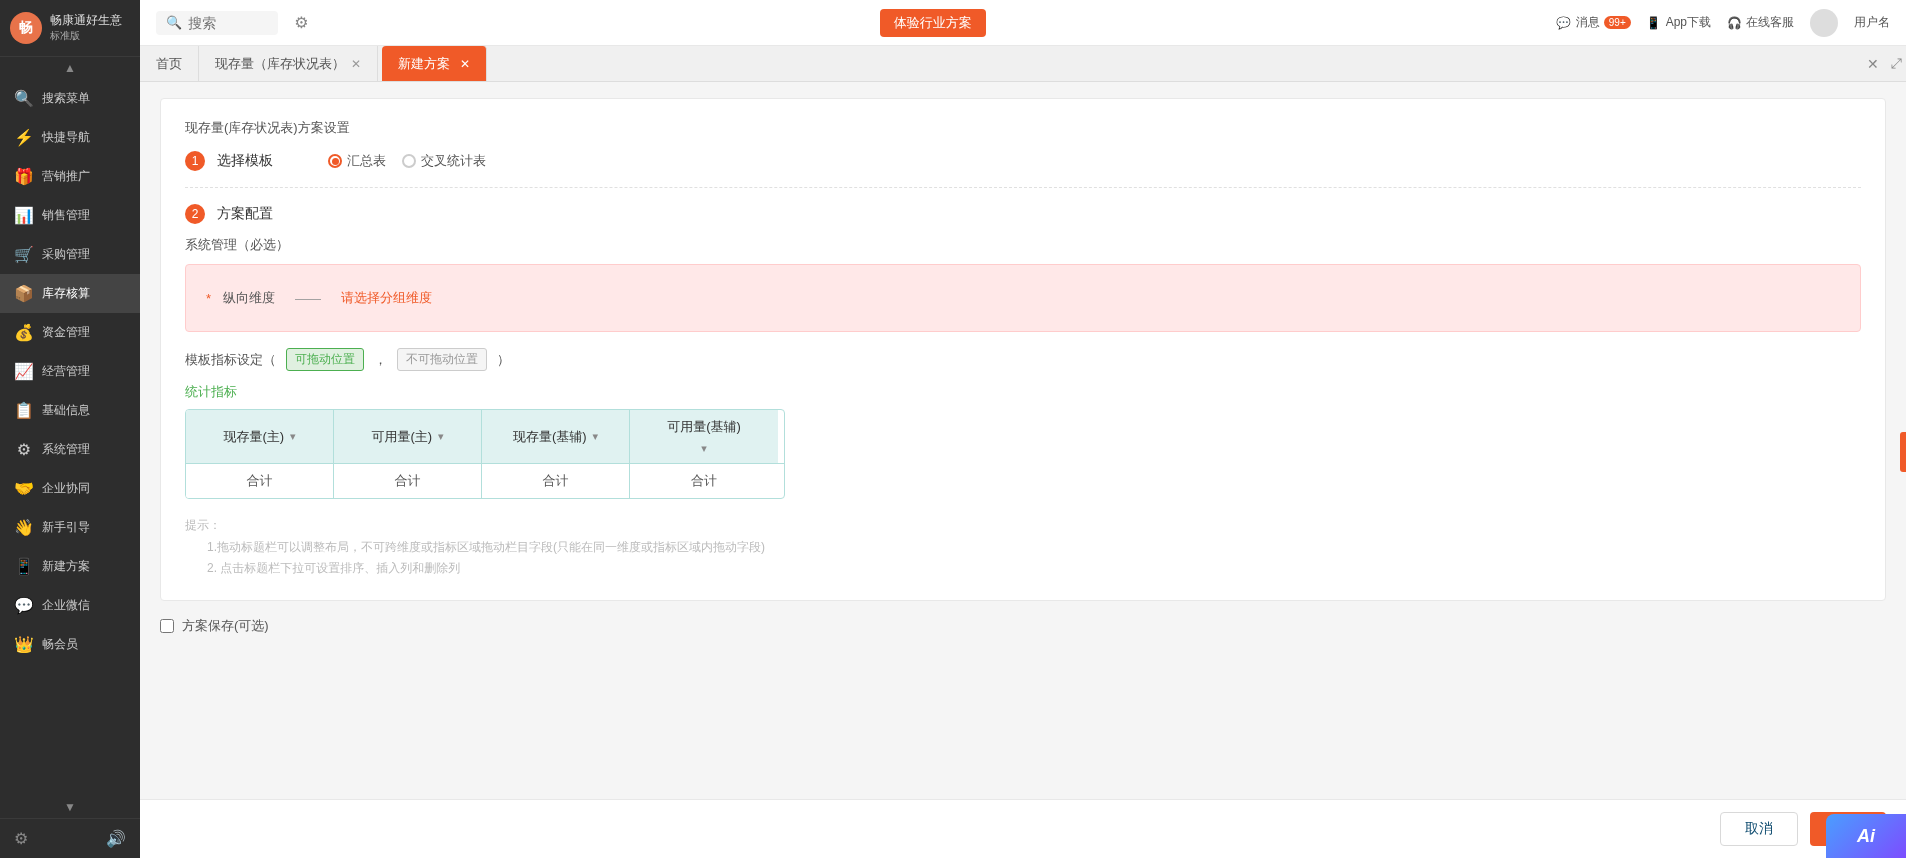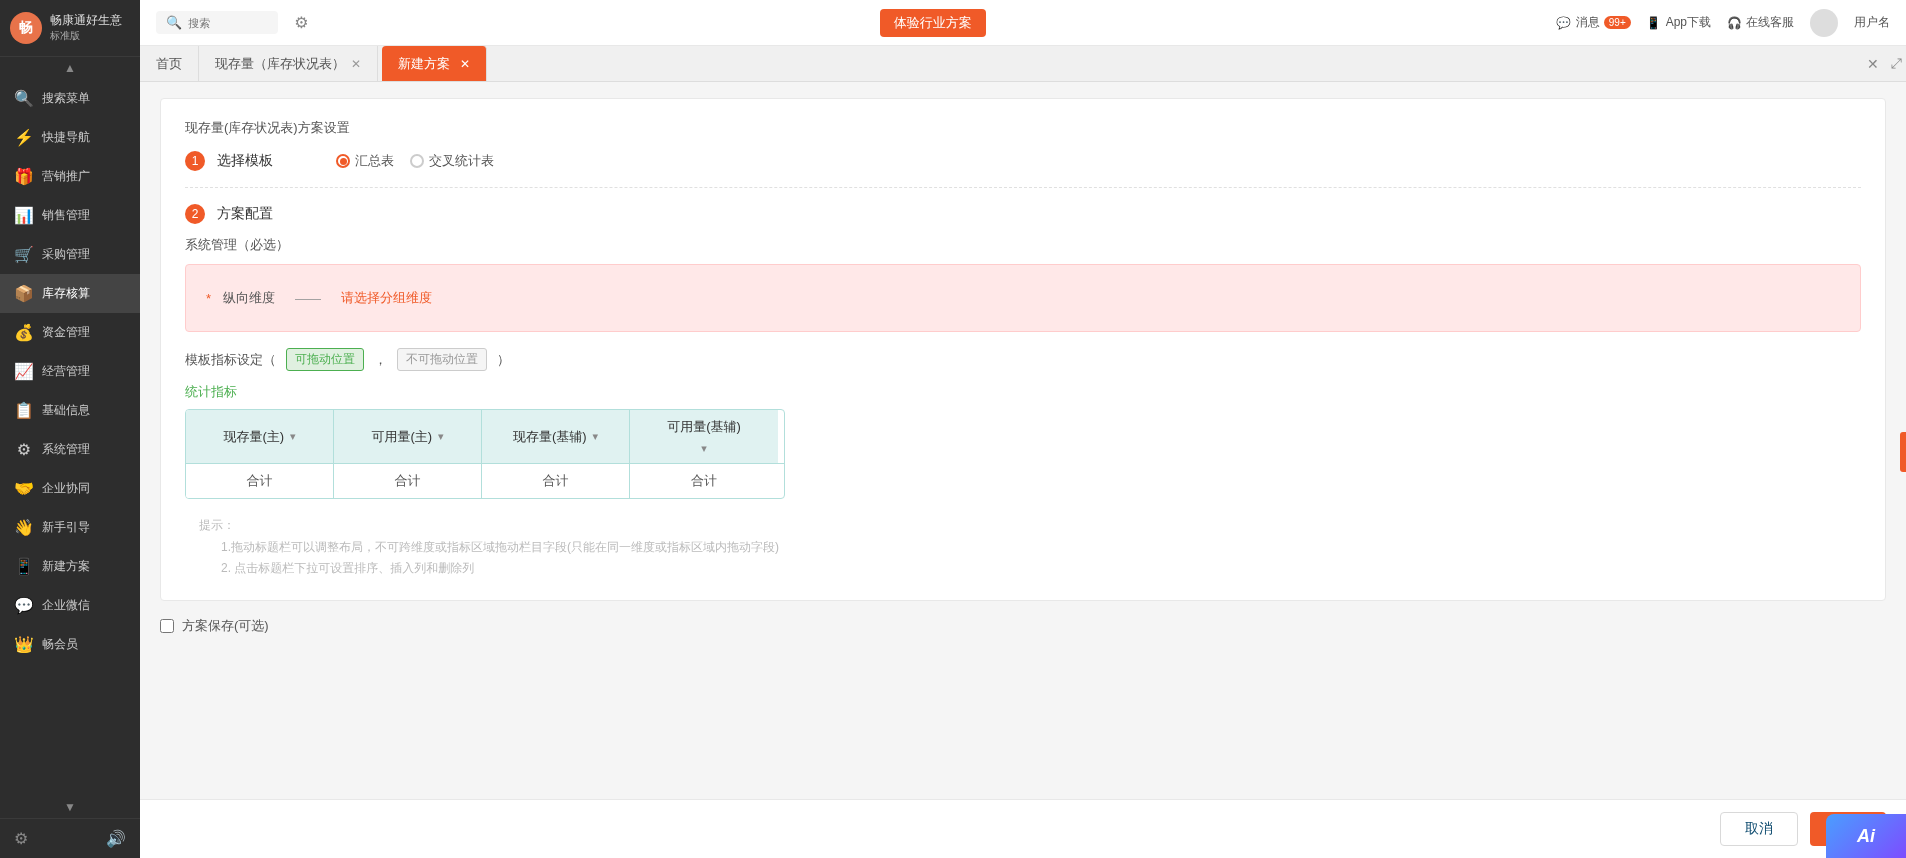--- a/index.html
+++ b/index.html
@@ -67,21 +67,21 @@
       gap: 12px;
       border-bottom: 1px solid #e8e8e8;
       flex-shrink: 0;
     }
     .topbar-search {
       display: flex; align-items: center; gap: 6px;
       background: #f5f5f5; border-radius: 4px; padding: 4px 10px;
       min-width: 120px;
     }
     .topbar-search-input {
-      border: none; background: transparent; outline: none; font-size: 11px; color: #666; width: 80px;
+      border: none; background: transparent; outline: none; font-size: 14px; color: #666; width: 80px;
     }
     .topbar-gear { font-size: 16px; color: #888; cursor: pointer; margin-left: 4px; }
     .topbar-btn {
       background: #f05a28; color: #fff; border: none; border-radius: 4px;
       padding: 5px 14px; font-size: 13px; cursor: pointer; margin-left: auto;
     }
     .topbar-right {
       display: flex; align-items: center; gap: 16px; margin-left: auto;
     }
     .topbar-msg { display: flex; align-items: center; gap: 4px; font-size: 12px; color: #555; cursor: pointer; position: relative; }
@@ -138,21 +138,21 @@
       display: flex; align-items: center; gap: 12px;
       margin-bottom: 16px;
     }
     .step-badge {
       background: #f05a28; color: #fff; border-radius: 50%;
       width: 20px; height: 20px; font-size: 12px;
       display: flex; align-items: center; justify-content: center;
       flex-shrink: 0;
     }
     .step-label { font-size: 14px; color: #333; font-weight: 500; }
-    .radio-group { display: flex; gap: 16px; margin-left: 12px; padding-left: 39px; }
+    .radio-group { display: flex; gap: 16px; margin-left: 4px; padding-left: 39px; }
     .radio-item { display: flex; align-items: center; gap: 5px; font-size: 13px; color: #555; cursor: pointer; }
     .radio-dot {
       width: 14px; height: 14px; border-radius: 50%; border: 2px solid #ccc;
       display: flex; align-items: center; justify-content: center;
     }
     .radio-dot.checked { border-color: #f05a28; }
     .radio-dot.checked::after {
       content: ''; width: 7px; height: 7px; border-radius: 50%; background: #f05a28;
     }
     .radio-dot.unchecked { border-color: #ccc; }
@@ -222,21 +222,21 @@
       padding: 8px 16px;
       font-size: 13px;
       color: #555;
       min-width: 148px;
       text-align: center;
     }
     .stats-data-cell:last-child { border-right: none; }
     .chevron-icon { font-size: 11px; color: #888; }
 
     
-    .hints { margin-top: 16px; font-size: 12px; color: #bbb; line-height: 1.8; margin-left: 14px; }
+    .hints { margin-top: 16px; font-size: 12px; color: #bbb; line-height: 1.8; }
     .hint-item { display: flex; gap: 8px; }
     .hint-num { min-width: 14px; }
 
     
     .save-option { display: flex; align-items: center; gap: 8px; font-size: 13px; color: #555; margin-top: 16px; }
     .save-checkbox { width: 14px; height: 14px; border: 1px solid #ccc; border-radius: 2px; cursor: pointer; }
 
     
     .footer {
       background: #fff;

